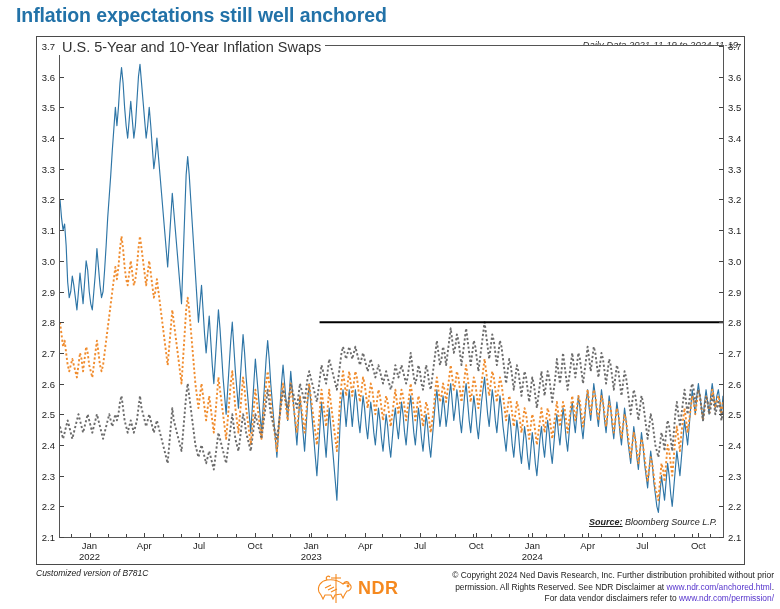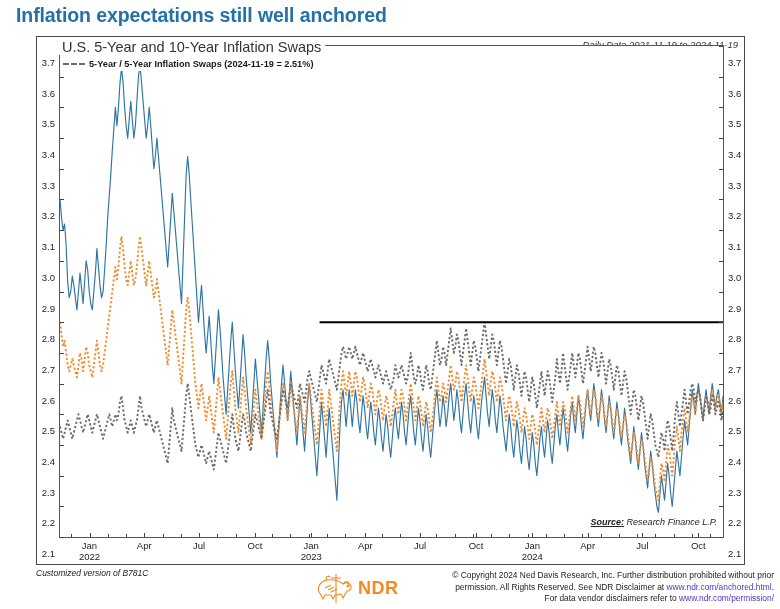--- a/index.html
+++ b/index.html
@@ -38,21 +38,21 @@
   }
   .legend-row{display:flex;align-items:center;height:11.5px;}
   .legend-swatch{width:22px;height:0;margin-right:4px;flex:0 0 22px;}
   .sw-solid{border-top:2px solid #2e75a6;}
   .sw-dash-orange{border-top:2px dashed #f08c2e;}
   .sw-dash-gray{border-top:2px dashed #6b6b6b;}
   .legend-label{font-size:9.2px;color:#1a1a1a;white-space:nowrap;font-weight:600;}
   
   .ytick{
     position:absolute;font-size:9.5px;color:#222;
-    transform:translateY(-50%);white-space:nowrap;margin-top:16px;
+    transform:translateY(-50%);white-space:nowrap;
   }
   .ytick-l{text-align:right;}
   .ytick-r{text-align:left;}
   .ytick-mark{position:absolute;height:1px;background:#444;}
   .xtick-mark{position:absolute;width:1px;background:#444;}
   .xtick-label{
     position:absolute;font-size:9.5px;color:#222;
     transform:translateX(-50%);text-align:center;white-space:nowrap;line-height:10.5px;
   }
   #source-note{
@@ -217,32 +217,28 @@
         <div class="xtick-mark" style="left: 540.632px; top: 488px; height: 3px;"></div>
         <div class="xtick-mark" style="left: 558.887px; top: 488px; height: 3px;"></div>
         <div class="xtick-mark" style="left: 577.141px; top: 488px; height: 3px;"></div>
         <div class="xtick-mark" style="left: 595.396px; top: 488px; height: 3px;"></div>
         <div class="xtick-mark" style="left: 613.651px; top: 488px; height: 3px;"></div>
         <div class="xtick-mark" style="left: 631.905px; top: 488px; height: 3px;"></div>
         <div class="xtick-mark" style="left: 650.16px; top: 488px; height: 3px;"></div>
       </div>
     <div id="source-note">
       <b>Source:</b>
-      <span>Research Finance L.P.</span>
+      <span>Bloomberg Source L.P.</span>
     </div>
   </div>
 </div>
 
 <div id="panel-title">U.S. 5-Year and 10-Year Inflation Swaps</div>
 
 <div id="legend">
-  <div class="legend-row">
-    <span class="legend-swatch sw-dash-gray"></span>
-    <span class="legend-label">5-Year / 5-Year Inflation Swaps (2024-11-19 = 2.51%)</span>
-  </div>
 </div>
 
 <div id="customized-note">Customized version of B781C</div>
 
 <svg id="ndr-logo" viewBox="0 0 115 34">
   <g stroke="#f5891f" stroke-width="1.1" fill="none">
     <path d="M14 20 C12 14, 16 9, 22 8 C28 7, 34 9, 38 12 C41 10, 45 11, 46 14 C47 17, 44 19, 42 19 L40 22 L38 26 L36 22 L30 23 L28 27 L26 23 L20 23 L18 27 L16 23 Z"></path>
     <path d="M22 8 C20 5, 23 3, 25 5"></path>
     <path d="M38 12 C40 9, 43 9, 44 11"></path>
     <line x1="31" y1="2" x2="31" y2="31"></line>

